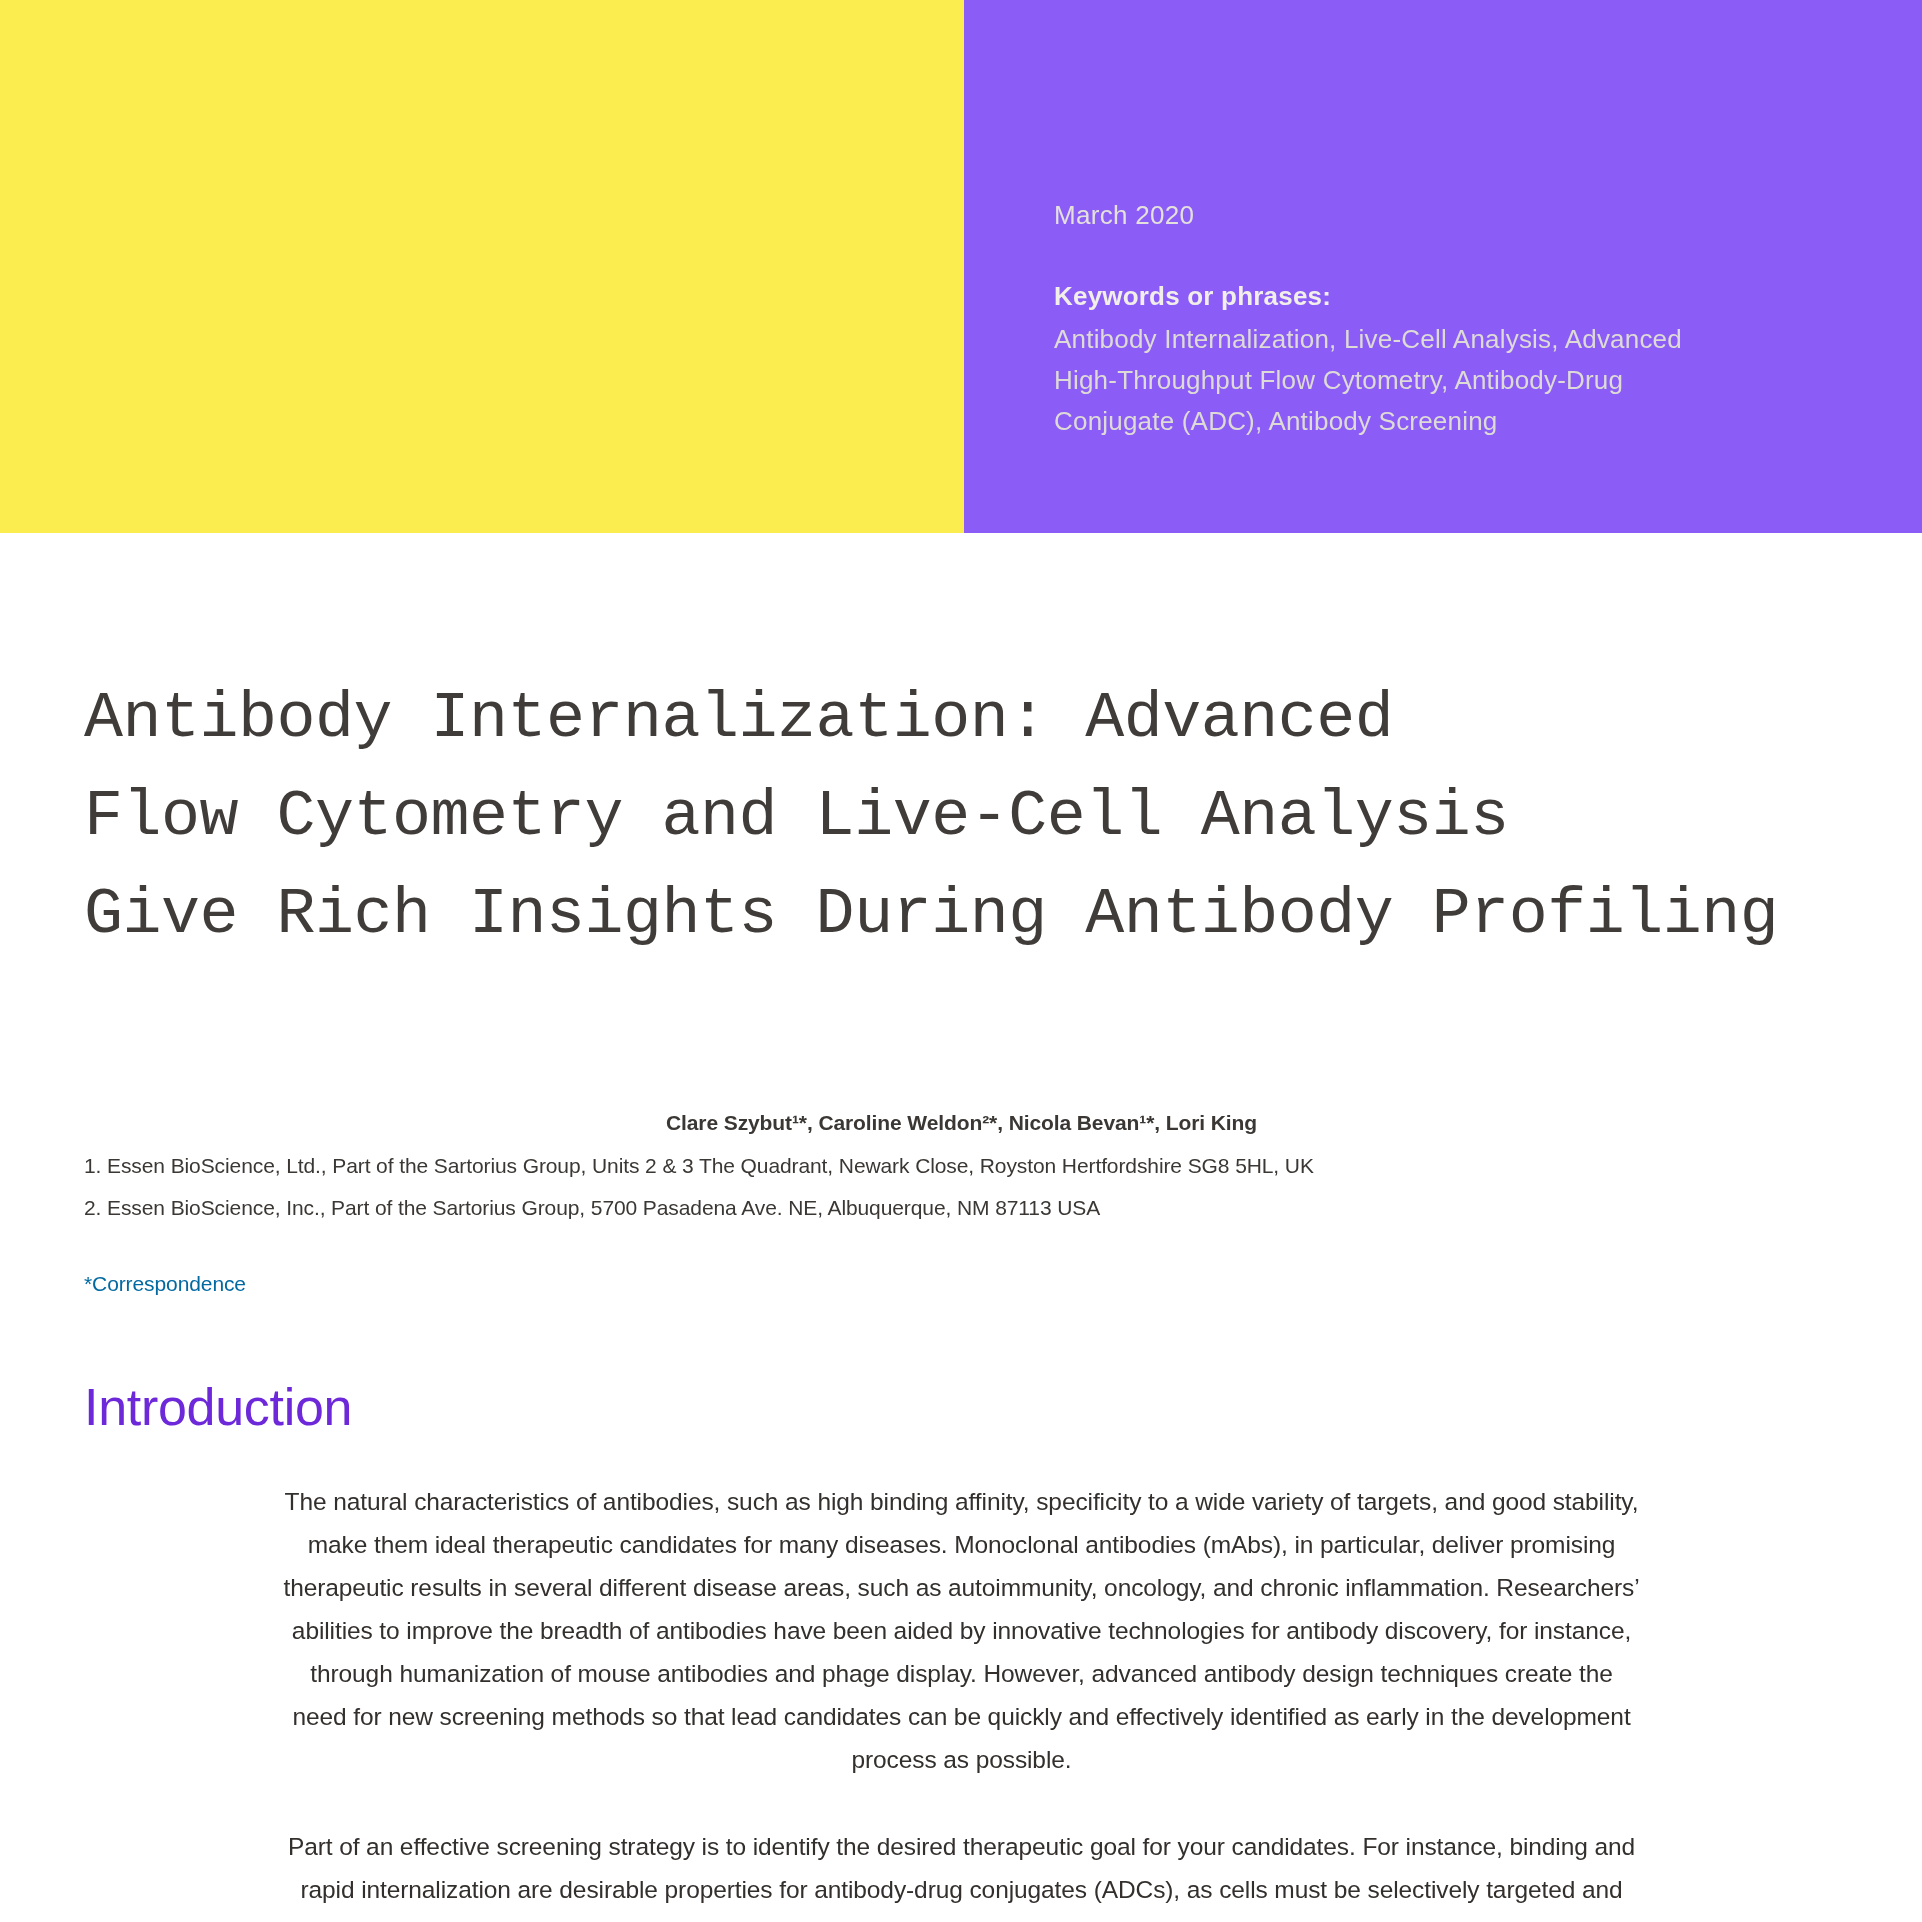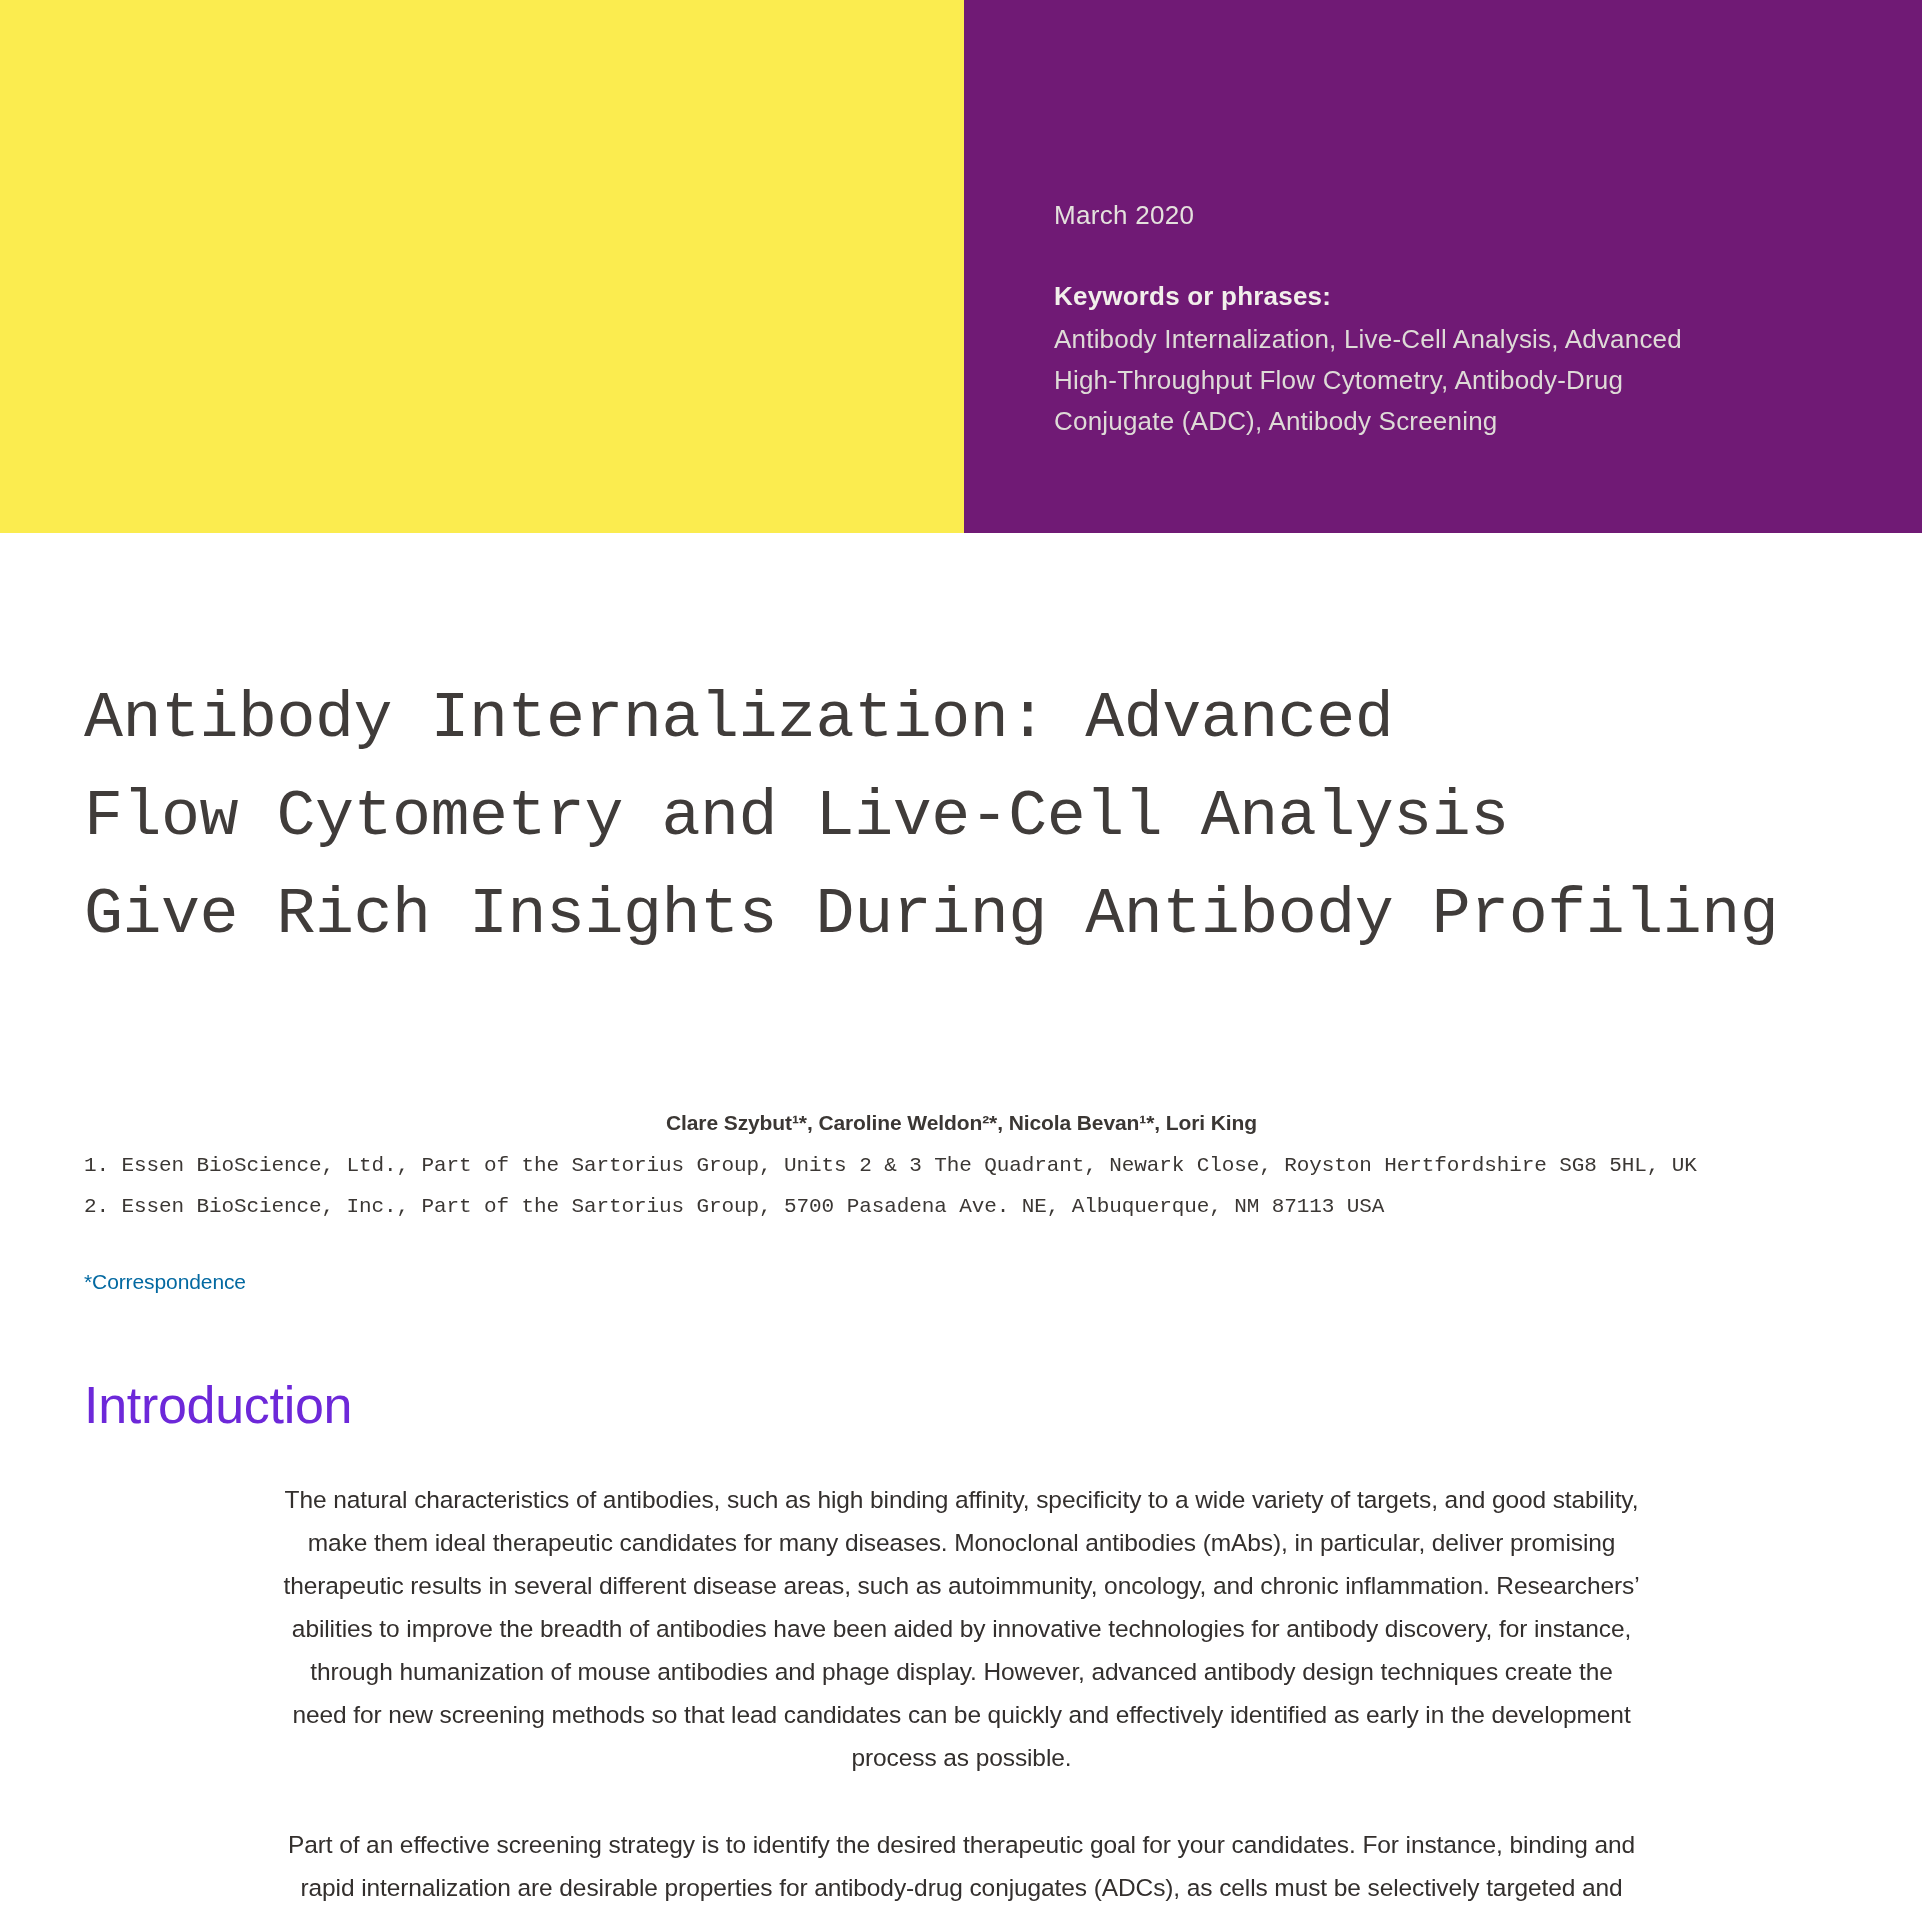--- a/index.html
+++ b/index.html
@@ -26,21 +26,21 @@
   }
   .header-yellow {
     width: 964px;
     height: 533px;
     background: #fbec4f;
     flex: none;
   }
   .header-dark {
     width: 959px;
     height: 533px;
-    background: #701a75;
+    background: #8b5cf6;
     flex: none;
     position: relative;
   }
   .header-text {
     position: absolute;
     left: 90px;
     top: 0;
     width: 826px;
     color: #e9e6e2;
   }
@@ -94,21 +94,20 @@
     color: #3b3734;
     text-align: center;
   }
   .affiliation {
     margin-top: 18.6px;
     font-size: 21px;
     font-weight: 400;
     letter-spacing: -0.1px;
     color: #3b3734;
     white-space: nowrap;
-    font-family: Liberation Mono, monospace;
   }
   .corr-label {
     margin-top: 52px;
     font-size: 21px;
     font-weight: 400;
     letter-spacing: -0.1px;
     color: #0369a1;
   }
   .corr-email {
     margin-top: 18.6px;

